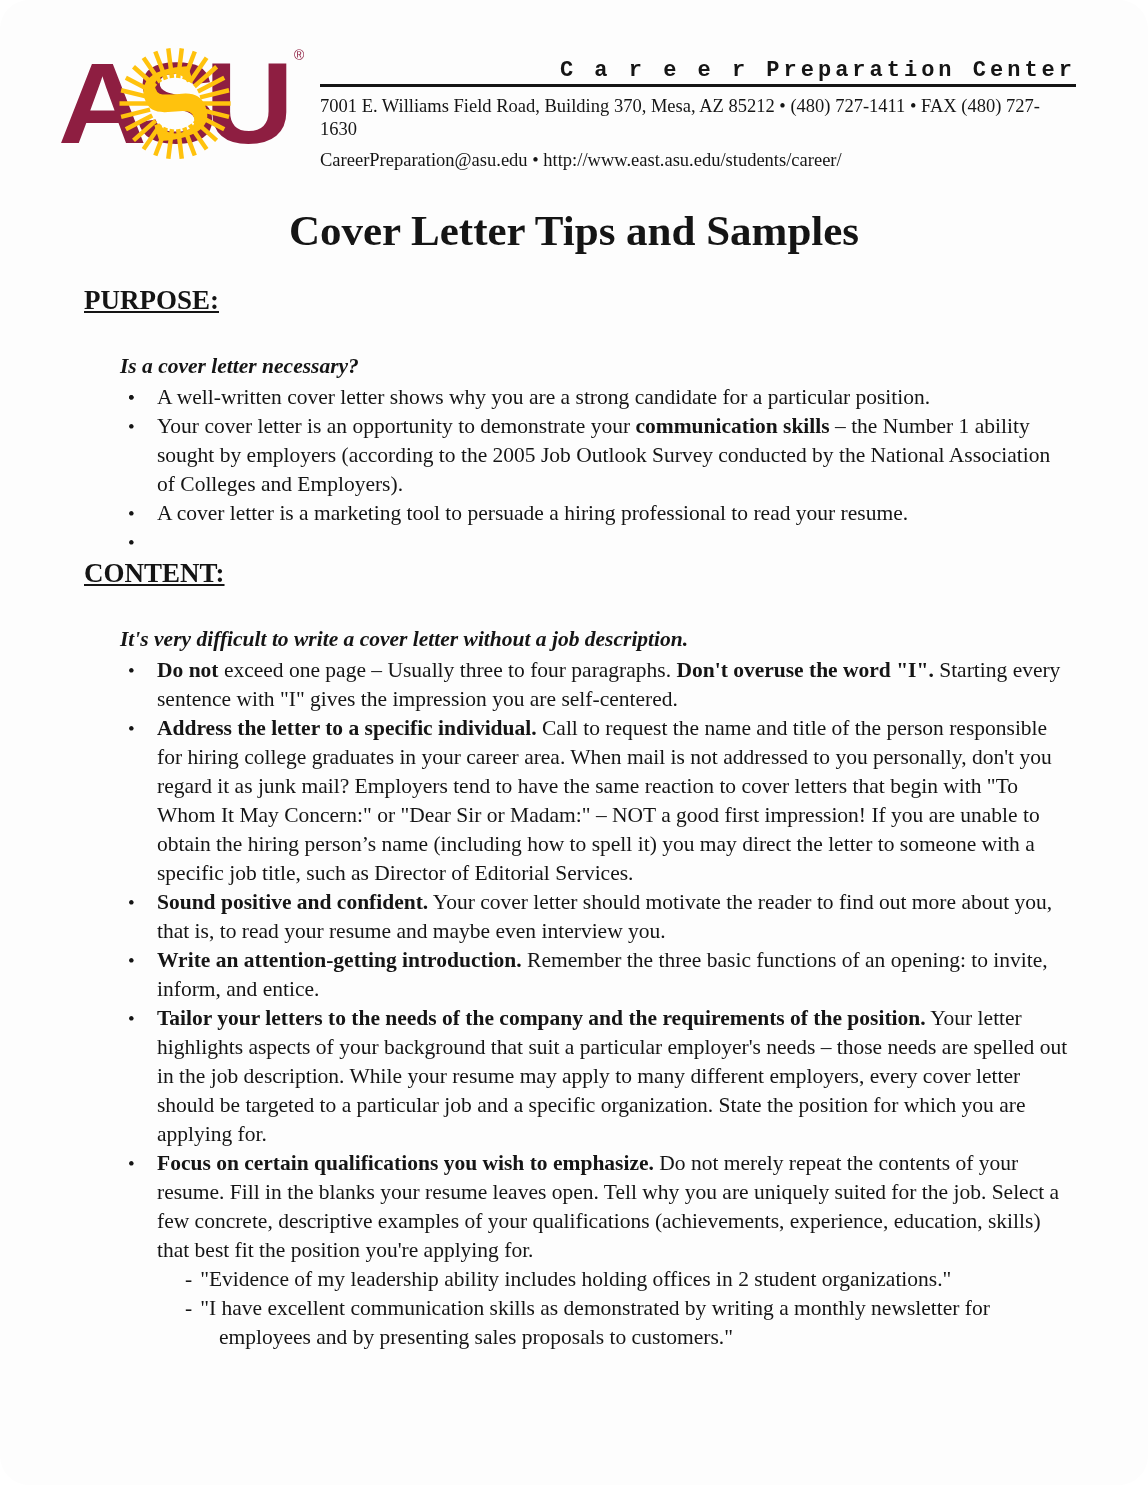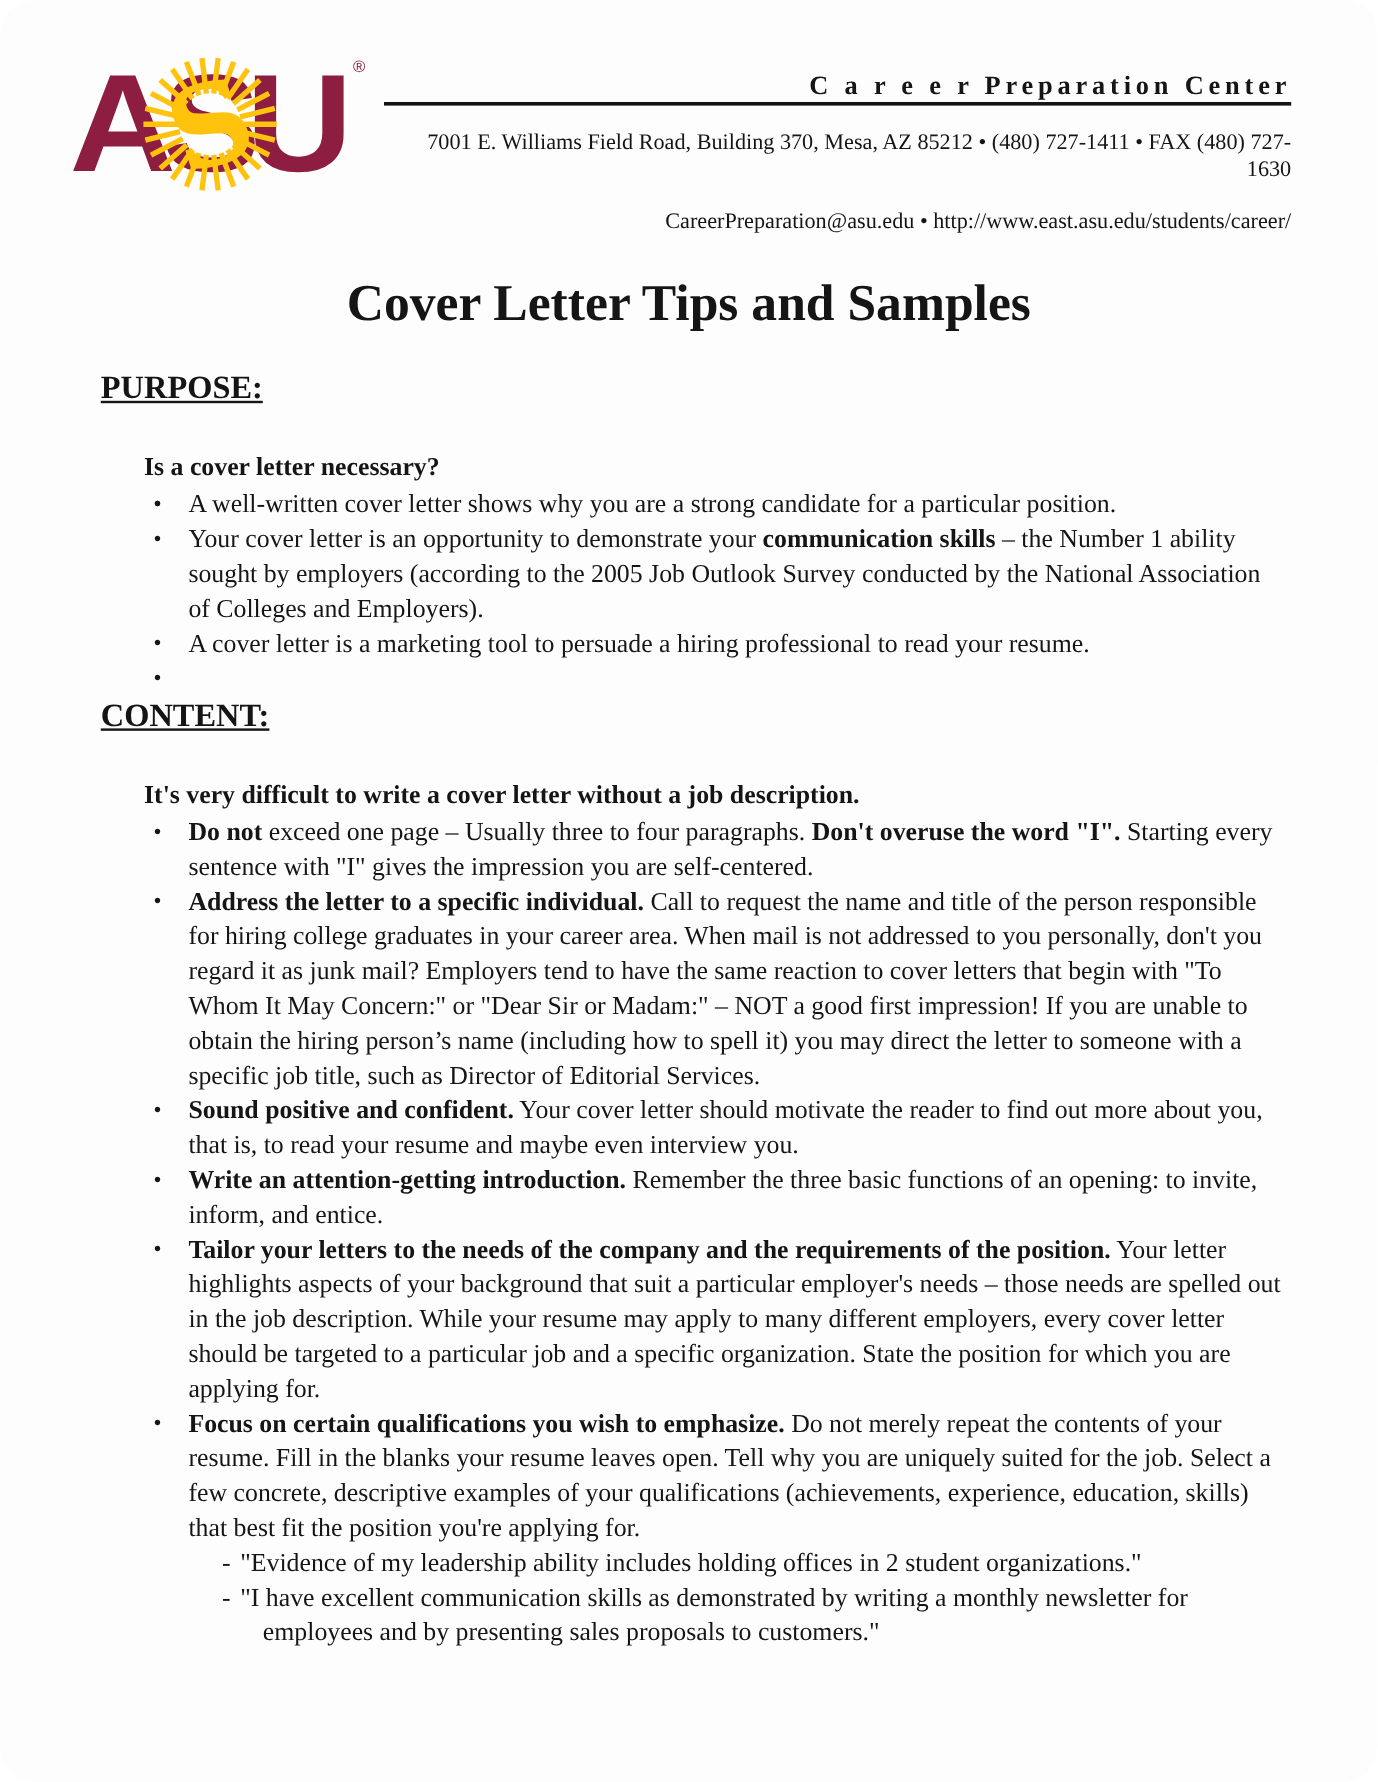--- a/index.html
+++ b/index.html
@@ -10,37 +10,37 @@
   }
   
   .letterhead{display:flex;align-items:flex-start;padding:44px 72px 0 58px;}
   .logo-wrap{width:248px;flex:0 0 auto;}
   .head-right{flex:1;margin-left:14px;padding-top:14px;}
   .name-row{
     display:flex;justify-content:flex-end;align-items:flex-end;
     border-bottom:3px solid #151515;padding-bottom:1px;
   }
   .center-name{
-    font-family:Liberation Serif, serif;font-weight:bold;
+    font-family:Liberation Mono, monospace;font-weight:bold;
     font-size:22px;letter-spacing:4px;white-space:nowrap;
   }
-  .addr{font-size:18.5px;line-height:23px;text-align:right;margin-top:20px;}
+  .addr{font-size:18.5px;line-height:23px;margin-top:8px;}
   .addr:first-of-type{margin-top:5px;}
   
   h1.doc-title{
     text-align:center;font-size:43px;margin:32px 0 0 0;font-weight:bold;
     letter-spacing:0px;
   }
   
   .doc-body{padding:0 80px 0 84px;}
   h2.sec-heading{
     font-size:27px;font-weight:bold;text-decoration:underline;
     margin:30px 0 0 0;
   }
-  .sec-intro{font-size:21.5px;font-weight:bold;margin:36px 0 0 36px;line-height:29px;}
+  .sec-intro{font-size:21.5px;font-weight:bold;margin:36px 0 0 36px;line-height:29px;font-style:italic;}
   ul.bullets{list-style:none;margin:2px 0 0 36px;padding:0;}
   ul.bullets li{
     position:relative;padding-left:37px;font-size:21.5px;line-height:29px;
   }
   ul.bullets li .marker{
     position:absolute;left:8px;top:0;font-size:19px;
   }
   .sub{
     padding-left:62px;text-indent:-34px;font-size:21.5px;line-height:29px;
   }

